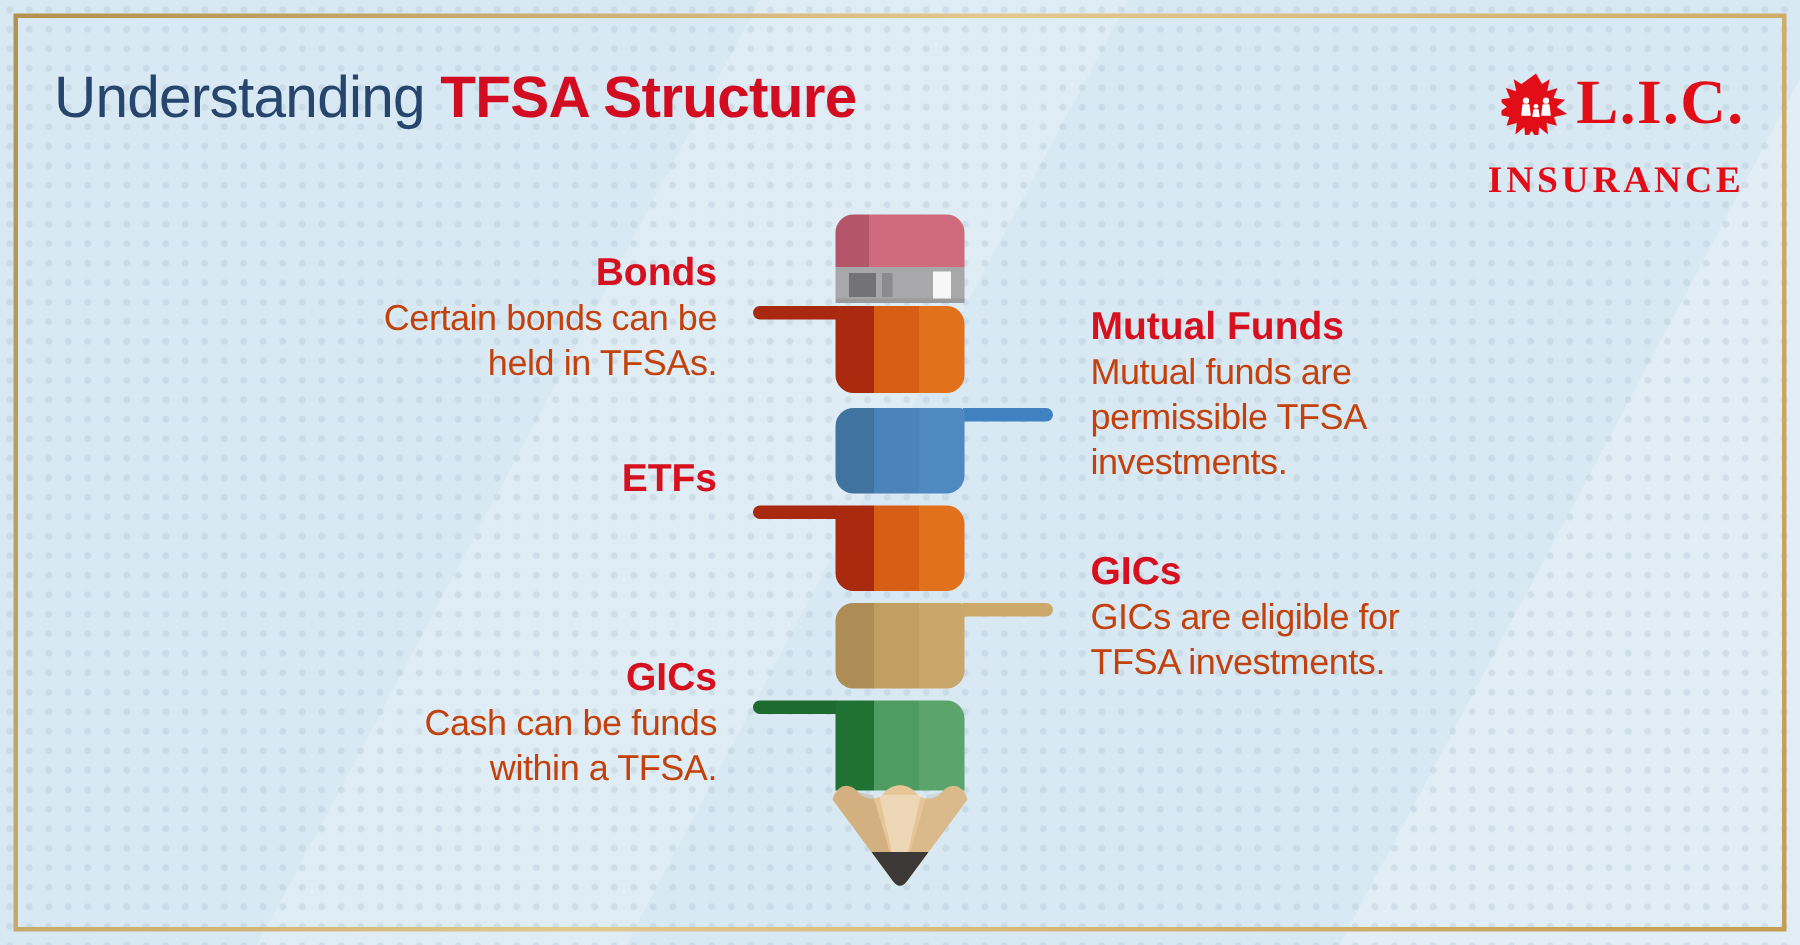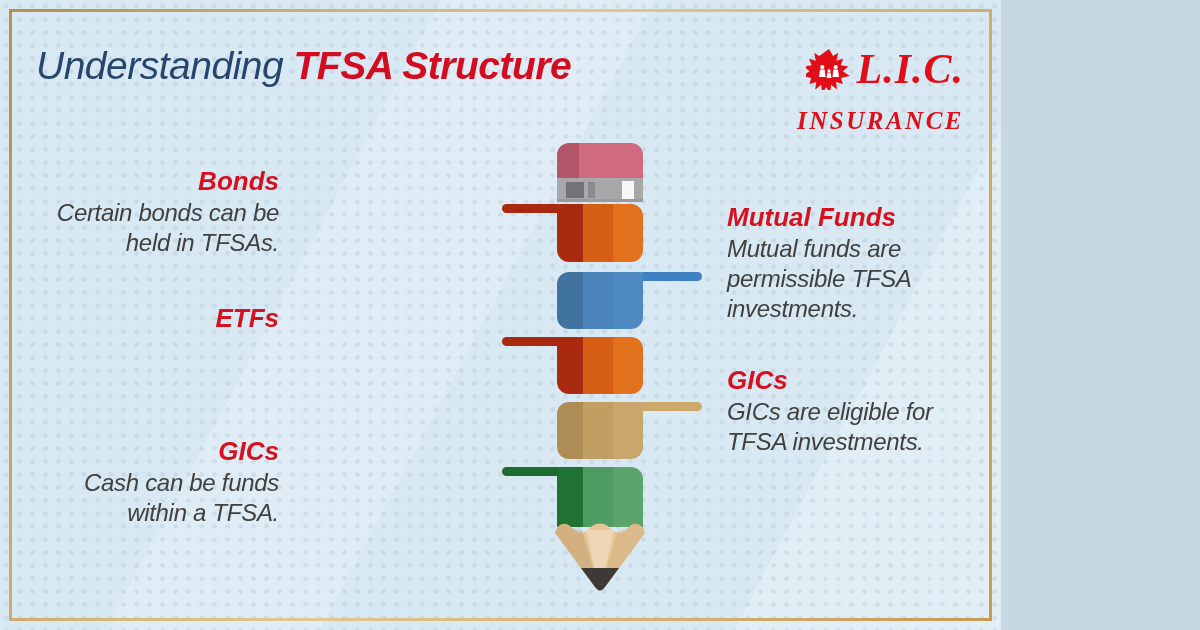--- a/index.html
+++ b/index.html
@@ -1,20 +1,19 @@
 <!DOCTYPE html>
 <html><head>
 <meta charset="utf-8">
 <style>
   html,body{margin:0;padding:0;background:#c7d8e2;}
   .canvas{
-    position:relative;width:1001px;height:630px;overflow:hidden;
+    position:relative;width:1200px;height:630px;overflow:hidden;
     background:#d9e9f3;
     font-family:"Liberation Sans","DejaVu Sans",sans-serif;
-    font-style:italic;
   }
   
   .bg-dots{
     position:absolute;inset:0;
     background-image:radial-gradient(rgba(120,150,175,.17) 2px, transparent 2.6px);
     background-size:13px 13px;
   }
   
   .bg-streaks{
     position:absolute;inset:0;
@@ -64,21 +63,21 @@
   .seg-etfs  {top:337px;height:57px;background:linear-gradient(90deg,#a92a0f 0 30%,#d75f15 30% 65%,#e2711d 65%);border-radius:3px 12px 12px 12px;}
   .seg-gics  {top:402px;height:57px;background:linear-gradient(90deg,#ad8c55 0 30%,#c19f63 30% 65%,#c9a76c 65%);border-radius:12px 3px 12px 12px;}
   .seg-cash  {top:467px;height:60px;background:linear-gradient(90deg,#1f7231 0 30%,#4f9c62 30% 65%,#5ba56c 65%);border-radius:3px 12px 0 0;}
 
   .wood{position:absolute;left:552px;top:521px;width:96px;height:74px;}
 
   
   .tb{position:absolute;}
   .tb-left{text-align:right;}
   .item-label{font-size:26px;font-weight:bold;color:#d6101f;line-height:28px;}
-  .item-desc{font-size:24px;color:#404040;line-height:30px;letter-spacing:-.3px;margin-top:3px;}
+  .item-desc{font-size:24px;color:#c2410c;line-height:30px;letter-spacing:-.3px;margin-top:3px;}
   .tb-bonds {top:167px;right:722px;width:250px;}
   .tb-mutual{top:203px;left:727px;width:215px;}
   .tb-etfs  {top:304px;right:722px;width:270px;}
   .tb-gics  {top:366px;left:727px;width:245px;}
   .tb-cash  {top:437px;right:722px;width:250px;}
 </style>
 </head>
 <body>
 
 <div class="canvas">

